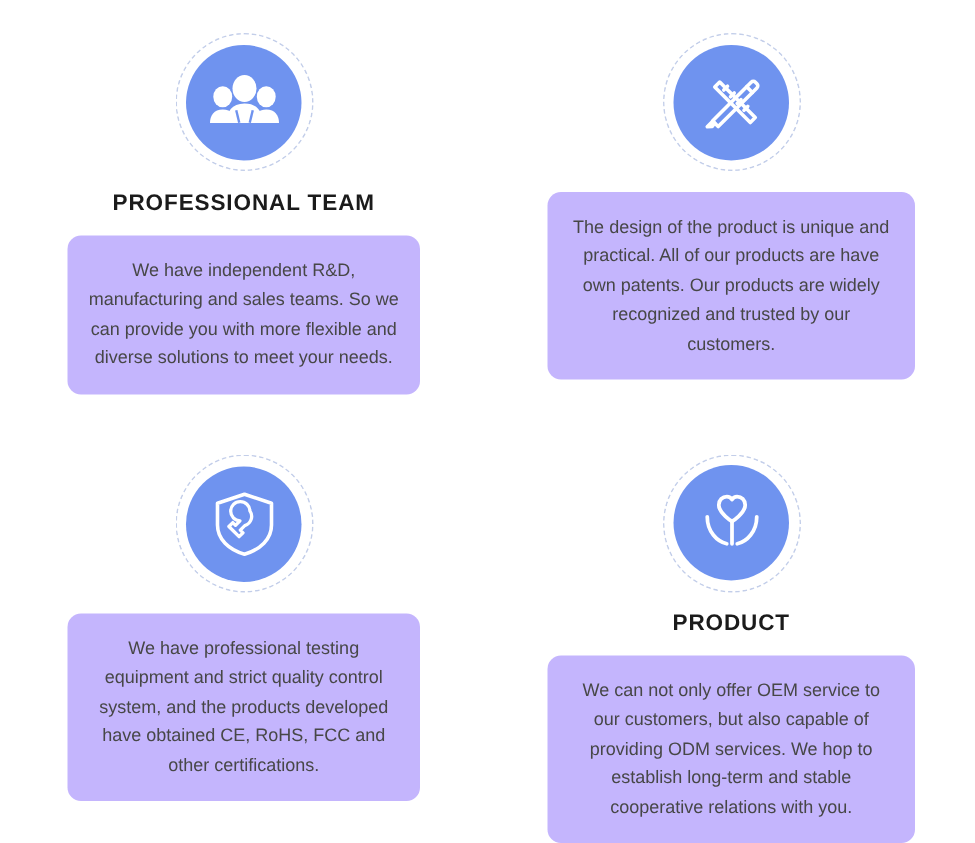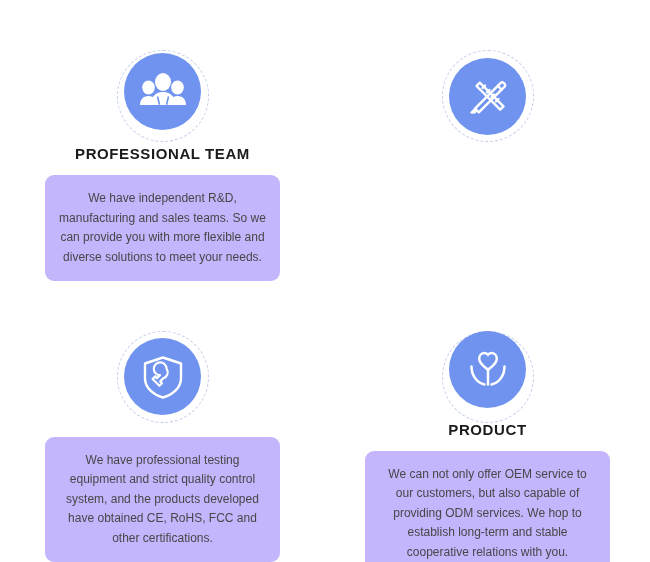--- a/index.html
+++ b/index.html
@@ -21,21 +21,20 @@
     grid-template-rows: 281px 281px;
     box-sizing: border-box;
   }
   .cell {
     position: relative;
     display: flex;
     flex-direction: column;
     align-items: center;
     box-sizing: border-box;
     padding: 0;
-    margin-top: 28px;
   }
   .icon-wrap {
     position: relative;
     width: 92px;
     height: 92px;
     margin-top: 22px;
     display: flex;
     align-items: center;
     justify-content: center;
   }
@@ -134,20 +133,21 @@
               <path d="M10.5 12.0 L13.8 8.7 L37.5 32.4 L34.2 35.7 Z"></path>
               <path d="M16.5 14.0 L19.0 11.5"></path>
               <path d="M21.0 18.5 L23.5 16.0"></path>
               <path d="M25.5 23.0 L28.0 20.5"></path>
               <path d="M30.0 27.5 L32.5 25.0"></path>
             </g>
           </svg>
         </span>
       </div>
     </div>
+    <div class="card-body">The design of the product is unique and practical. All of our products are have own patents. Our products are widely recognized and trusted by our customers.</div>
   </div>
 
   <div class="cell left">
     <div class="icon-wrap">
       <div class="dashed-ring"></div>
       <div class="disc">
         <span>
           <svg width="42" height="44" viewBox="0 0 42 44" aria-hidden="true">
             <path d="M21 2.5 L39 8.5 L39 23 C39 32.5 31.5 39.5 21 42.5 C10.5 39.5 3 32.5 3 23 L3 8.5 Z" stroke="#ffffff" stroke-width="2.4" fill="none" stroke-linejoin="round"></path>
             <path d="M24.6 13.6 A6.4 6.4 0 1 0 18.0 20.2 L15.0 23.2 L13.2 21.4 L10.6 24.0 L17.4 30.8 L20.0 28.2 L18.2 26.4 L21.2 23.4 A6.4 6.4 0 0 0 24.6 13.6 Z" stroke="#ffffff" stroke-width="2.2" fill="none" stroke-linejoin="round" stroke-linecap="round"></path>

